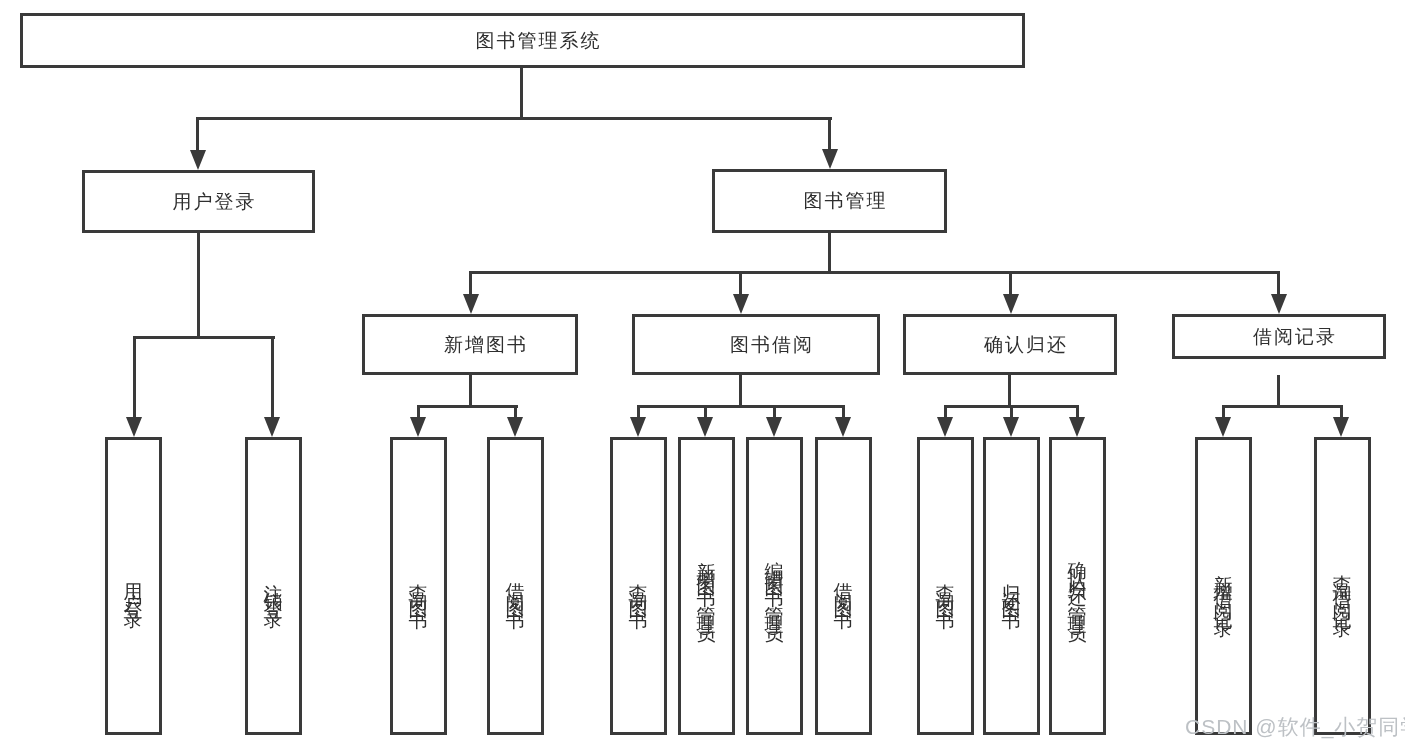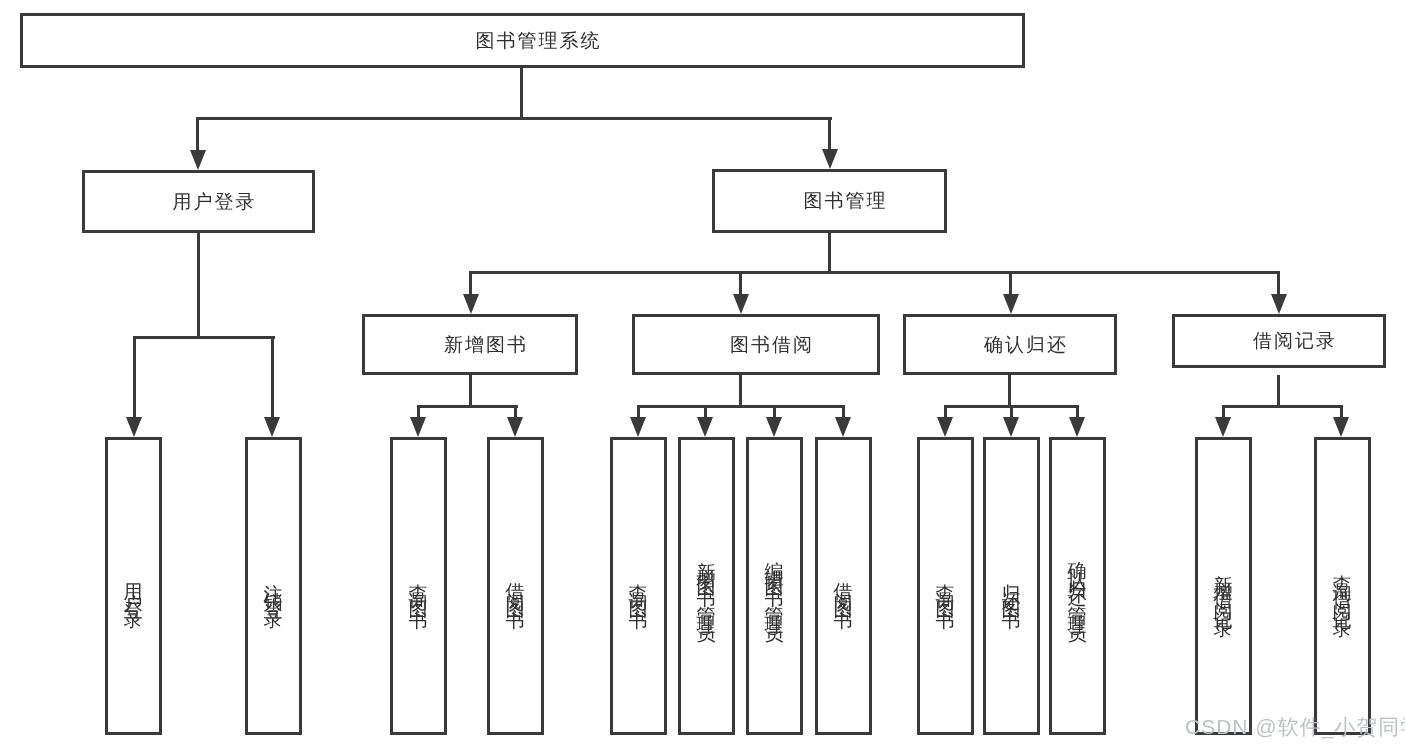--- a/index.html
+++ b/index.html
@@ -76,21 +76,21 @@
   </div>
 
   <div class="node node-h" style="left:632px;top:314px;width:248px;height:61px">
     <span>图书借阅</span>
   </div>
 
   <div class="node node-h" style="left:903px;top:314px;width:214px;height:61px">
     <span>确认归还</span>
   </div>
 
-  <div class="node node-h" style="left:1172px;top:314px;width:214px;height:54px">
+  <div class="node node-h" style="left:1172px;top:314px;width:214px;height:45px">
     <span>借阅记录</span>
   </div>
 
   <div class="node node-v" style="left:105px;top:437px;width:57px;height:298px">
     <span>用户登录</span>
   </div>
   <div class="node node-v" style="left:245px;top:437px;width:57px;height:298px">
     <span>注销登录</span>
   </div>
 

